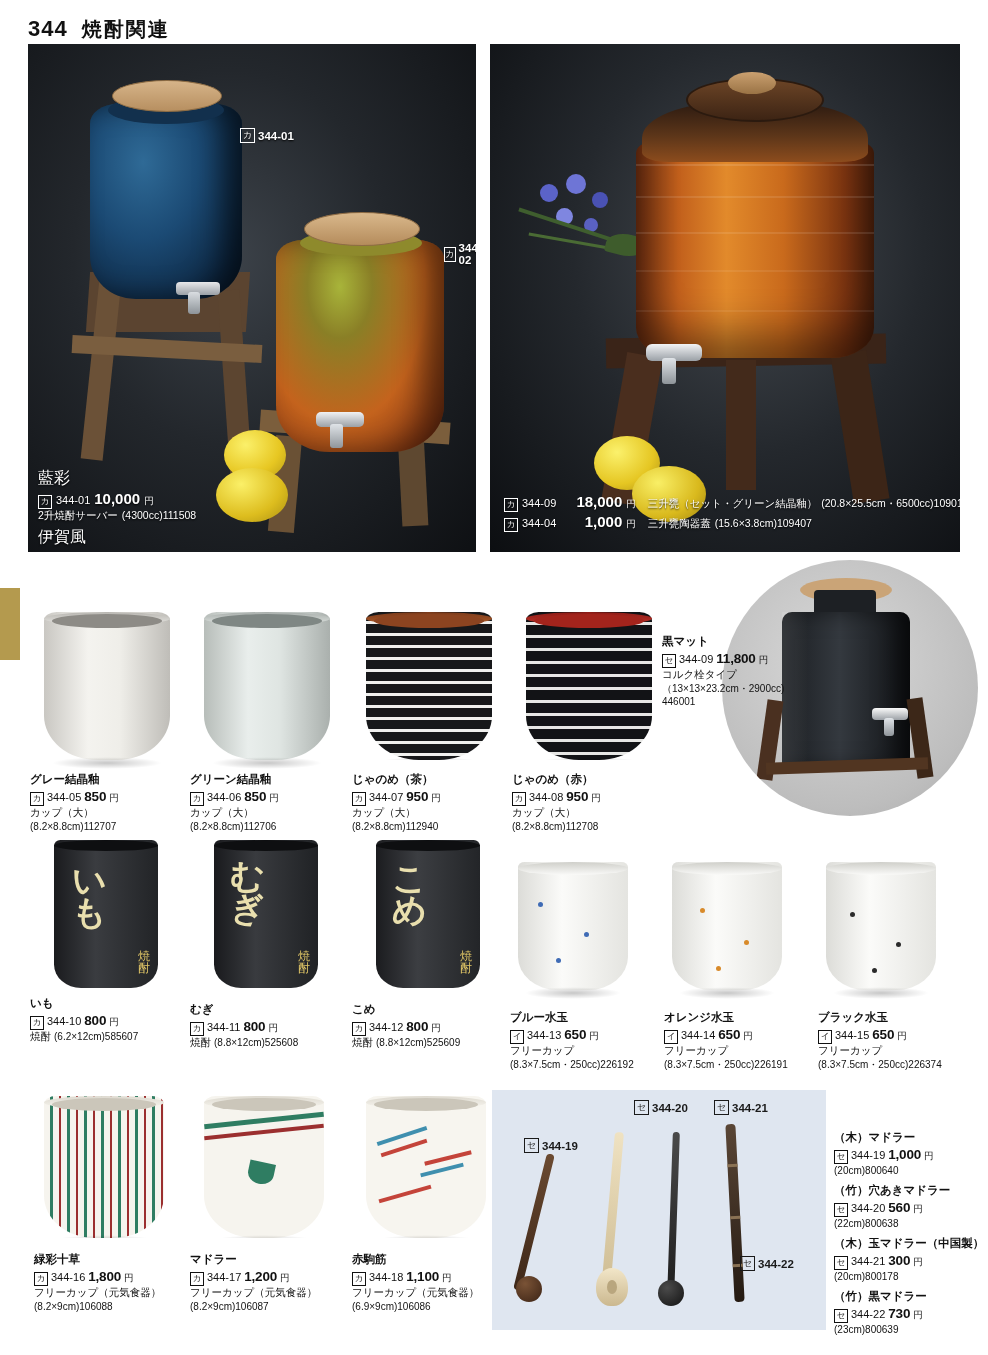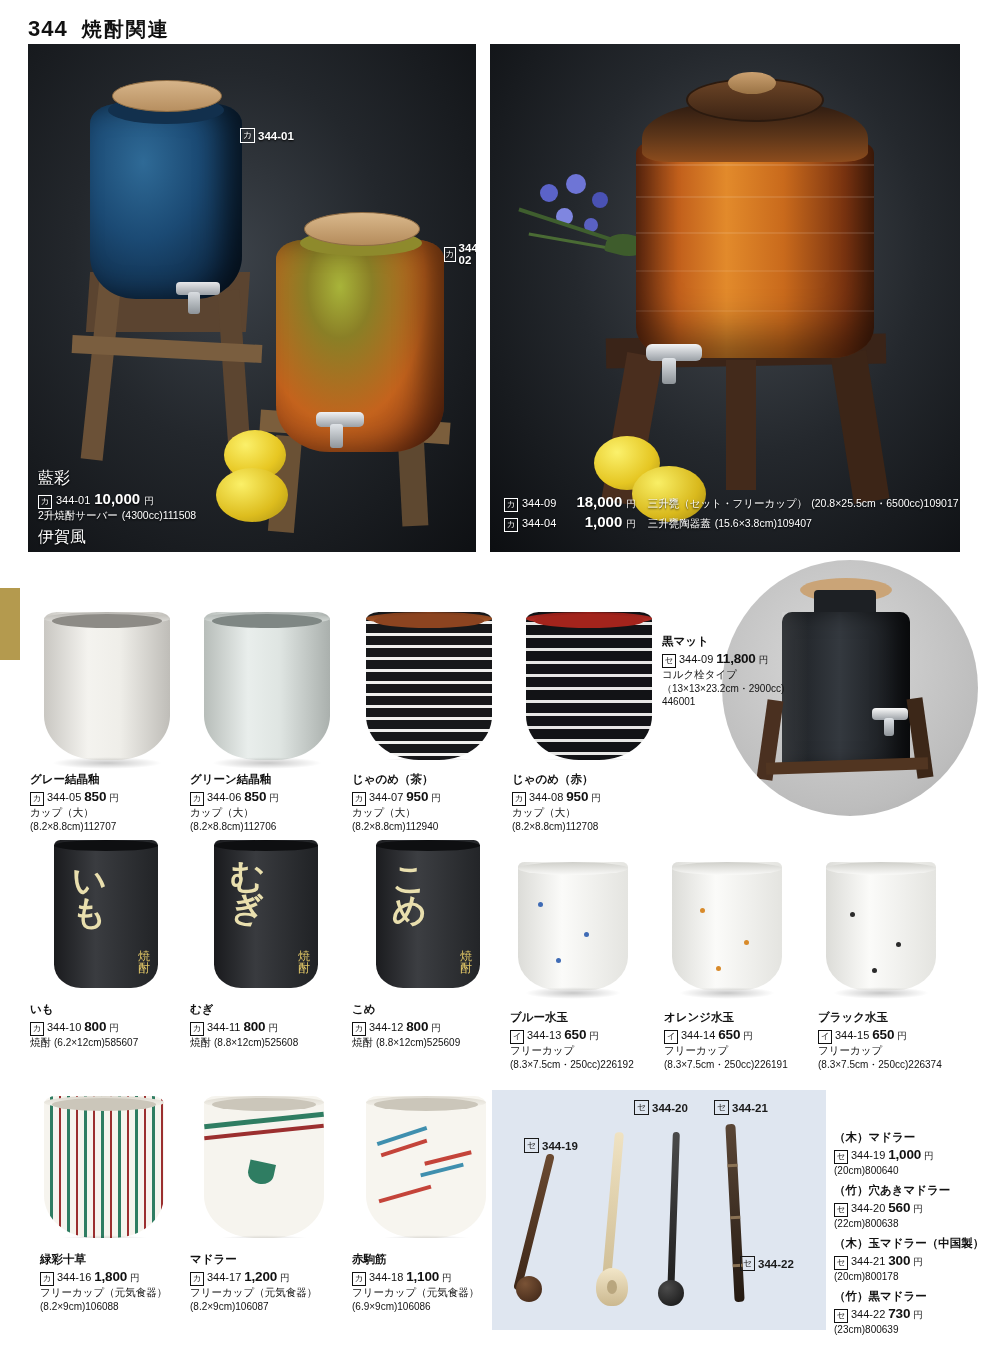--- a/index.html
+++ b/index.html
@@ -194,21 +194,21 @@
       background:radial-gradient(ellipse at 35% 30%,#fbf16c,#e5c622 60%,#ab8e13 100%);"></div>
     <div style="position:absolute;left:142px;top:422px;width:74px;height:56px;border-radius:50%;
       background:radial-gradient(ellipse at 35% 30%,#f9ef66,#d9b91d 60%,#9d8310 100%);"></div>
 
     <div class="cap" style="left:14px;top:448px;">
       <div class="row">
         <span class="mkbox">カ</span>
         <span>344-09</span>
         <span class="price" style="min-width:62px;text-align:right;">18,000</span>
         <span class="yen">円</span>
-        <span class="sub" style="margin-left:8px;">三升甕（セット・フリーカップ）</span>
+        <span class="sub" style="margin-left:8px;">三升甕（セット・グリーン結晶釉）</span>
         <span class="sub">(20.8×25.5cm・6500cc)109017</span>
       </div>
       <div class="row">
         <span class="mkbox">カ</span>
         <span>344-04</span>
         <span class="price" style="min-width:62px;text-align:right;">1,000</span>
         <span class="yen">円</span>
         <span class="sub" style="margin-left:8px;">三升甕陶器蓋</span>
         <span class="sub">(15.6×3.8cm)109407</span>
       </div>
@@ -327,21 +327,21 @@
 
   <div class="item" style="left:30px;top:840px;width:160px;height:230px;">
     <div style="position:absolute;left:24px;top:0;width:104px;height:148px;
         background:linear-gradient(90deg,#1a1b1e,#3a3c40 40%,#222427 100%);
         border-radius:6% 6% 26% 26%/4% 4% 16% 16%;">
       <div style="position:absolute;left:0;top:0;width:100%;height:11px;border-radius:50%;background:#0e0f11;"></div>
       <div style="position:absolute;left:18px;top:24px;font-size:34px;color:#e9dfae;font-weight:bold;line-height:.95;">い<br>も</div>
       <div style="position:absolute;right:8px;bottom:14px;font-size:12px;color:#e3c867;line-height:1;">焼<br>酎</div>
       <div class="shadow" style="left:6%;bottom:-9px;width:88%;"></div>
     </div>
-    <div class="info" style="position:absolute;left:0;top:162px;width:170px;">
+    <div class="info" style="position:absolute;left:0;top:156px;width:170px;">
       <div class="nm">いも</div>
       <div class="ln">
         <span class="mkbox">カ</span>
         <span>344-10</span>
         <span class="price">800</span>
         <span class="yen">円</span>
       </div>
       <div class="ln">
         <span class="desc">焼酎</span>
         <span class="spec">(6.2×12cm)585607</span>
@@ -463,21 +463,21 @@
     </div>
   </div>
 
   <div class="item" style="left:30px;top:1096px;width:160px;height:230px;">
     <div class="cup" style="position:absolute;left:14px;top:0;width:120px;height:142px;overflow:hidden;">
       <div class="body" style="background:repeating-linear-gradient(90deg,#f6f4ee 0 6px,#2f7d62 6px 9px,#f6f4ee 9px 15px,#9b2f2f 15px 17px);"></div>
       <div class="rim" style="background:linear-gradient(#ddd9cf,#f8f6f0);"></div>
       <div style="position:absolute;left:8px;top:2px;width:104px;height:13px;border-radius:50%;background:#cbc6ba;"></div>
       <div class="shadow"></div>
     </div>
-    <div class="info" style="position:absolute;left:10px;top:156px;width:186px;">
+    <div class="info" style="position:absolute;left:4px;top:156px;width:186px;">
       <div class="nm">緑彩十草</div>
       <div class="ln">
         <span class="mkbox">カ</span>
         <span>344-16</span>
         <span class="price">1,800</span>
         <span class="yen">円</span>
       </div>
       <div class="desc">フリーカップ（元気食器）</div>
       <div class="spec">(8.2×9cm)106088</div>
     </div>

